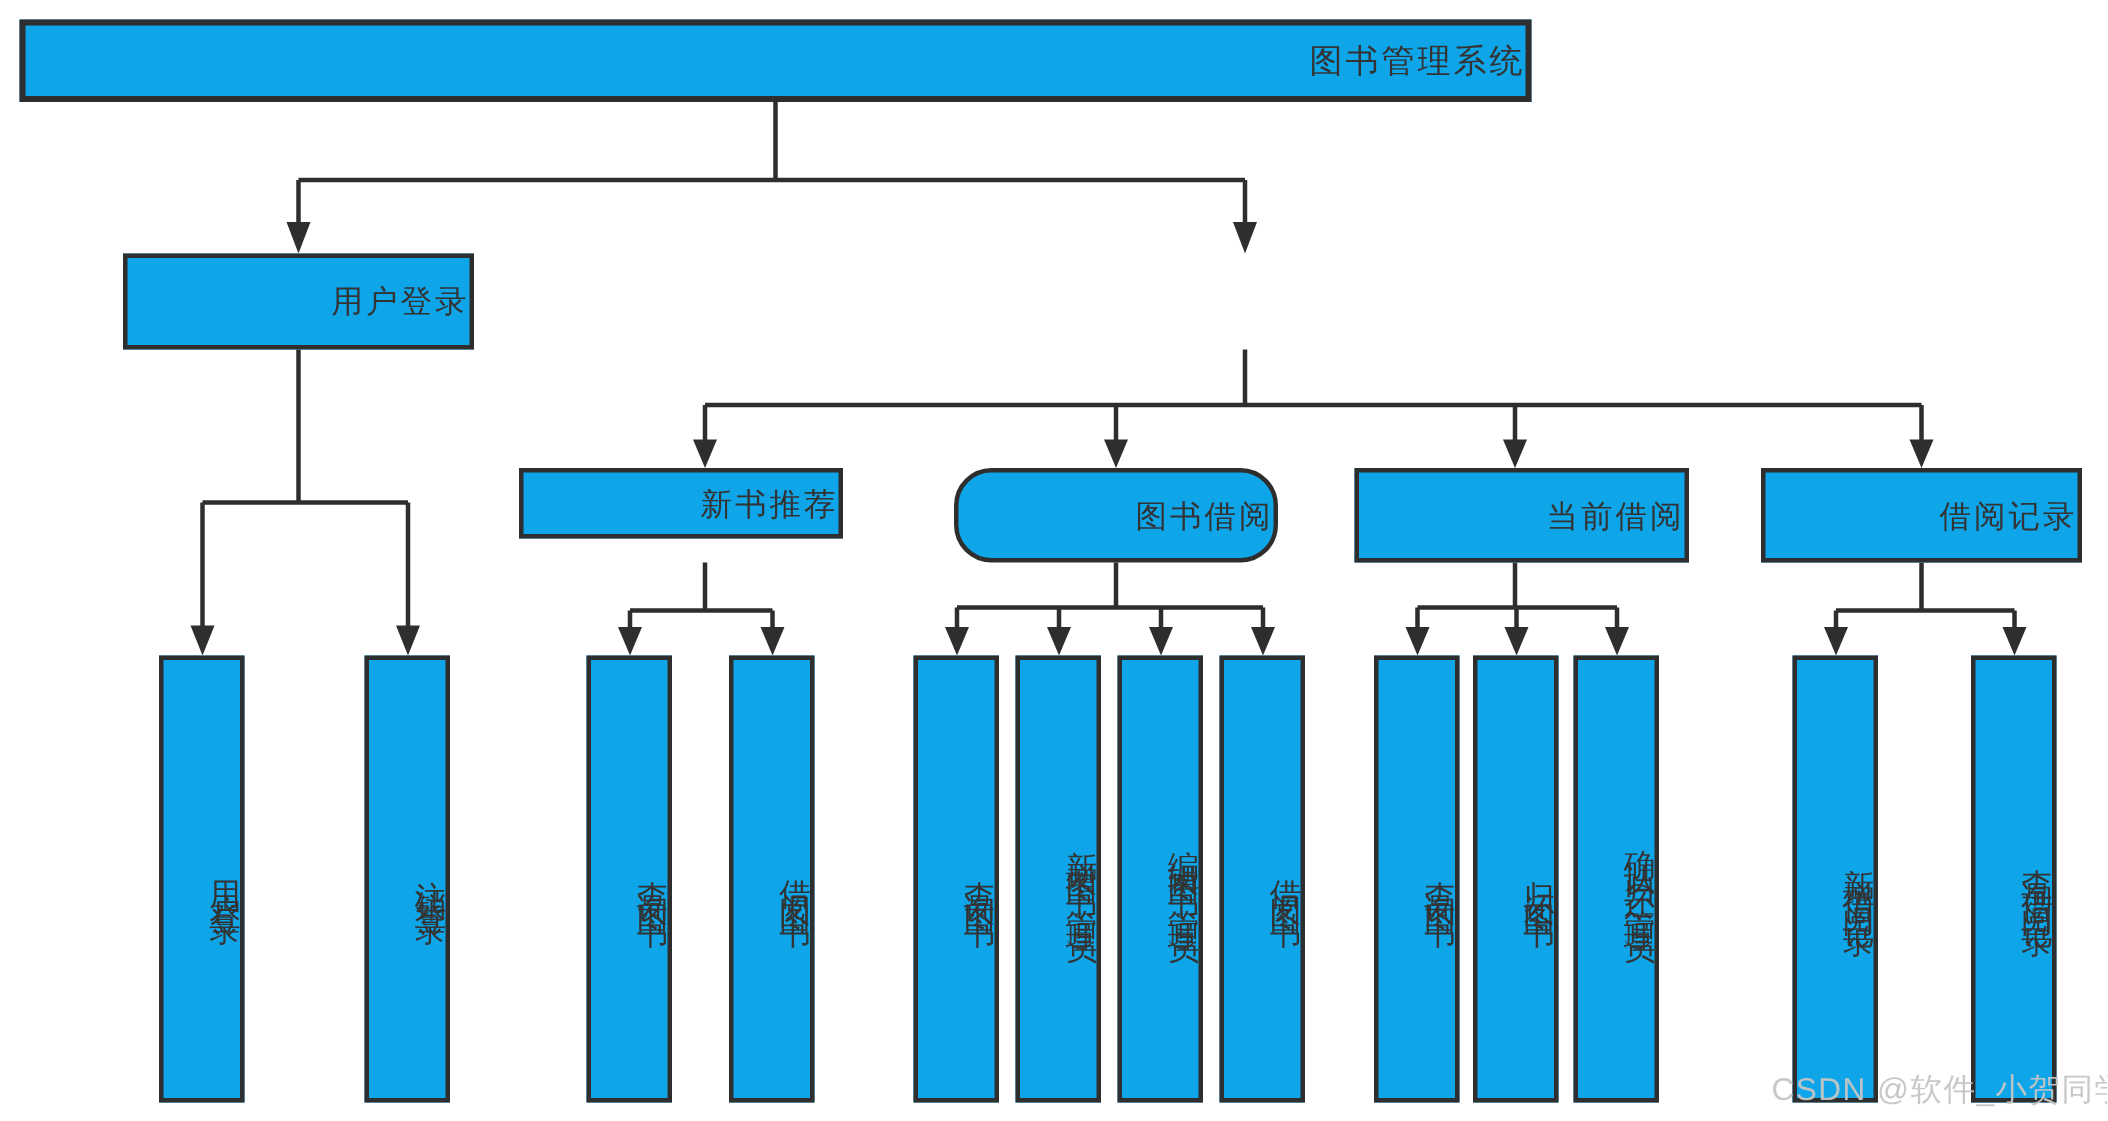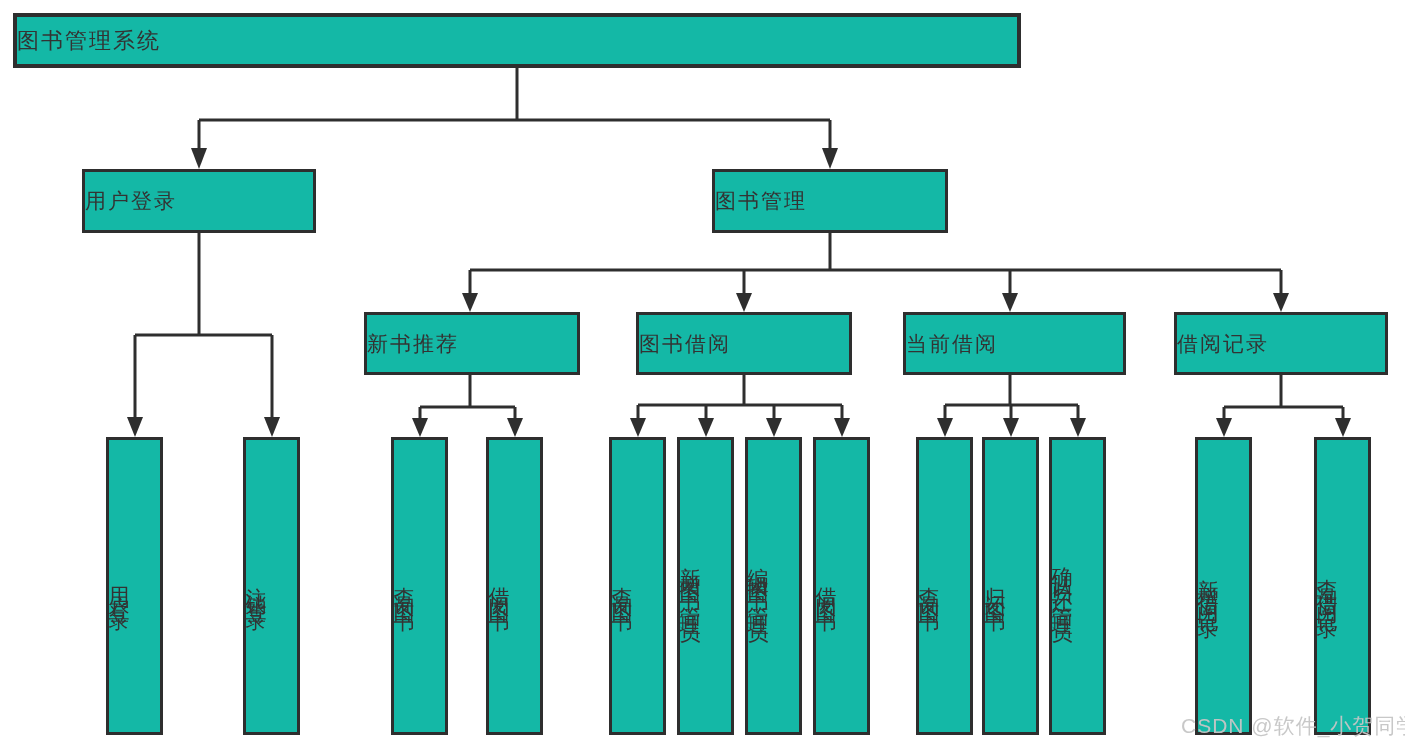--- a/index.html
+++ b/index.html
@@ -15,25 +15,25 @@
   }
 
   .connectors {
     position: absolute;
     left: 0; top: 0;
     width: 1405px; height: 747px;
   }
 
   .node {
     position: absolute;
-    background: #14b8a6;
+    background: #0ea5e9;
     border: 3px solid #2e2e2e;
     display: flex;
     align-items: center;
-    justify-content: flex-start;
+    justify-content: flex-end;
     color: #333333;
   }
 
   .h-box { font-size: 21px; letter-spacing: 2px; }
 
   .root-box { border-width: 4px; font-size: 22px; }
 
   .v-box span {
     writing-mode: vertical-rl;
     text-orientation: mixed;
@@ -107,28 +107,25 @@
     </g>
   </svg>
 
   <div class="node h-box root-box" style="left:13px; top:13px; width:1008px; height:55px;">
     <span>图书管理系统</span>
   </div>
 
   <div class="node h-box" style="left:82px; top:169px; width:234px; height:64px;">
     <span>用户登录</span>
   </div>
-  <div class="node h-box" style="left:712px; top:169px; width:236px; height:64px;">
-    <span>图书管理</span>
-  </div>
 
-  <div class="node h-box" style="left:364px; top:312px; width:216px; height:63px;">
+  <div class="node h-box" style="left:346px; top:312px; width:216px; height:47px;">
     <span>新书推荐</span>
   </div>
-  <div class="node h-box" style="left:636px; top:312px; width:216px; height:63px;">
+  <div class="node h-box" style="left:636px; top:312px; width:216px; height:63px;border-radius:25px;">
     <span>图书借阅</span>
   </div>
   <div class="node h-box" style="left:903px; top:312px; width:223px; height:63px;">
     <span>当前借阅</span>
   </div>
   <div class="node h-box" style="left:1174px; top:312px; width:214px; height:63px;">
     <span>借阅记录</span>
   </div>
 
   <div class="node v-box" style="left:106px; top:437px; width:57px; height:298px;">

